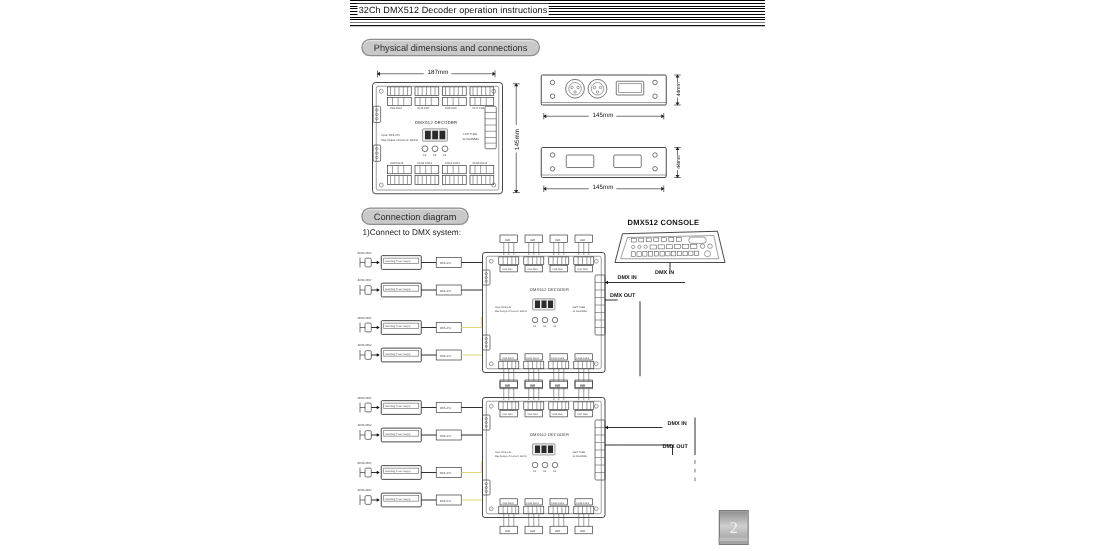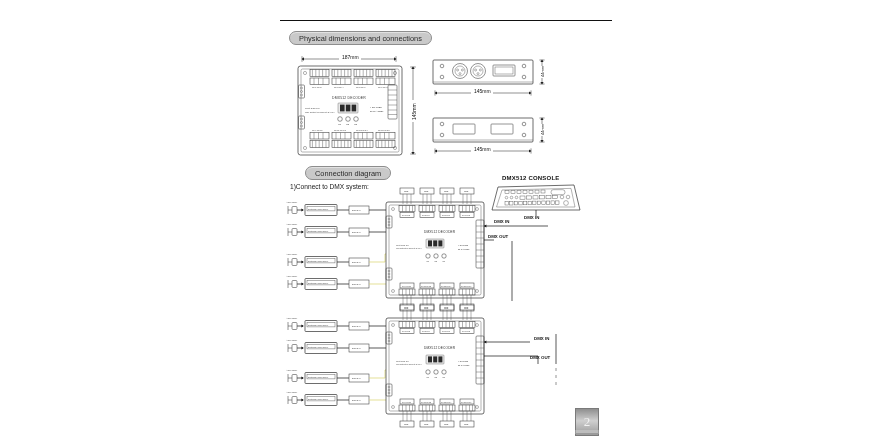--- a/index.html
+++ b/index.html
@@ -44,20 +44,24 @@
     background:linear-gradient(to bottom,#8f8f8f 0%,#cfcfcf 45%,#9a9a9a 100%);
     border:1px solid #7a7a7a;display:flex;align-items:center;justify-content:center;
     font-size:13px;color:#f2f2f2;font-family:"Liberation Serif",serif;}
   .pgno-bar{position:absolute;left:575px;top:430px;width:22px;height:3px;background:#bdbdbd;border:1px solid #9a9a9a;border-top:none;}
 </style>
 </head>
 <body>
 
 <div class="page">
 
+  <div class="hdr">
+    <div class="stripes"></div>
+    <div class="hdr-title">32Ch DMX512 Decoder operation instructions</div>
+  </div>
   <div class="hdr-rule"></div>
 
   <div class="pill" style="left:9px;top:31px;">Physical dimensions and connections</div>
 
   <div class="art" style="left:4px;top:52px;">
     <svg width="145" height="108" viewBox="0 0 145 108">
 
       <g>
         <line class="dim" x1="18" y1="7" x2="112" y2="7"></line>
         <path class="dim" d="M18 4.2 L18 9.8 M112 4.2 L112 9.8"></path>
@@ -253,21 +257,21 @@
         <line class="dim" x1="117" y1="8" x2="117" y2="32"></line>
         <path class="dim" d="M114.4 8 L119.6 8 M114.4 32 L119.6 32"></path>
         <path d="M115.4 10 L118.6 10 L117 7.6 Z" fill="#222"></path>
         <path d="M115.4 30 L118.6 30 L117 32.4 Z" fill="#222"></path>
         <rect x="114" y="14" width="7" height="12" fill="#fff"></rect>
         <text class="dimtxt" x="119.2" y="25" transform="rotate(-90 119.2 25)" style="font-size:4px">44mm</text>
       </g>
     </svg>
   </div>
 
-  <div class="pill" style="left:25px;top:166px;">Connection diagram</div>
+  <div class="pill" style="left:9px;top:166px;">Connection diagram</div>
   <div class="sub" style="left:10px;top:183px;">1)Connect to DMX system:</div>
 
   <div class="art" style="left:208px;top:172px;">
     <svg width="100" height="48" viewBox="0 0 100 48">
       <text class="lblb" x="14" y="8" style="font-size:6px;letter-spacing:.2px;">DMX512 CONSOLE</text>
 
       <path class="bd" d="M10 15 L86 13 L92 38 L4 38 Z"></path>
       <path class="ln2" d="M14 18 L83 16.4 L87 35 L8.5 35 Z"></path>
 
       <g>

